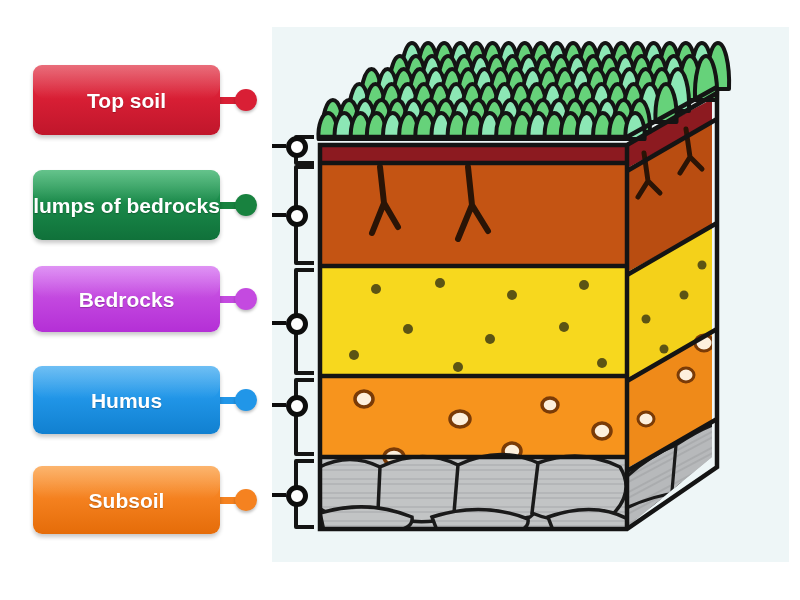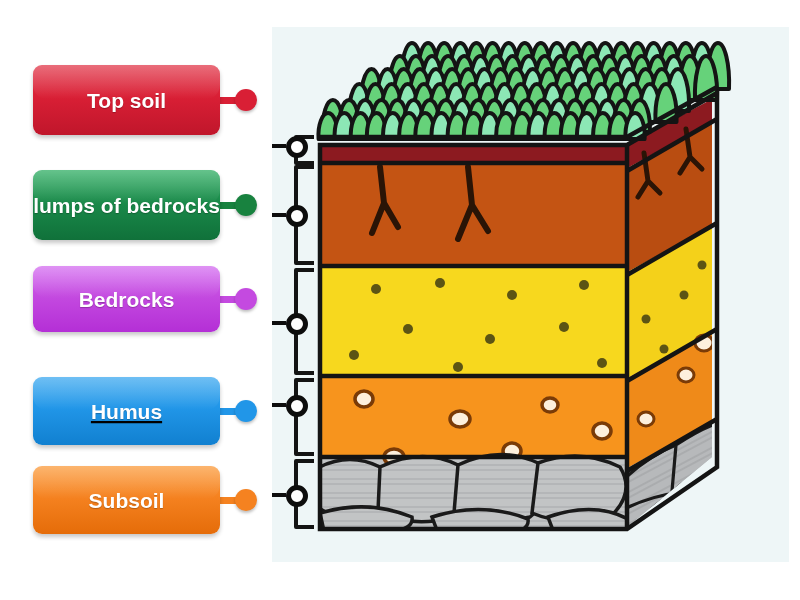--- a/index.html
+++ b/index.html
@@ -87,21 +87,21 @@
     <div class="label-row" style="top:266px;">
       <div class="label-box" style="height:66px;background:linear-gradient(to bottom,#d46df0 0%,#c44ae0 45%,#b42fd6 100%);">
         <span>Bedrocks</span>
       </div>
       <div class="connector">
         <div class="stalk" style="background:#c44ae0;"></div>
         <div class="knob" style="background:#c44ae0;"></div>
       </div>
     </div>
 
-    <div class="label-row" style="top:377px;text-decoration:underline;">
+    <div class="label-row" style="top:366px;">
       <div class="label-box" style="height:68px;background:linear-gradient(to bottom,#3da9f0 0%,#2196e8 45%,#1180d0 100%);">
         <span>Humus</span>
       </div>
       <div class="connector">
         <div class="stalk" style="background:#2196e8;"></div>
         <div class="knob" style="background:#2196e8;"></div>
       </div>
     </div>
 
     <div class="label-row" style="top:466px;">

